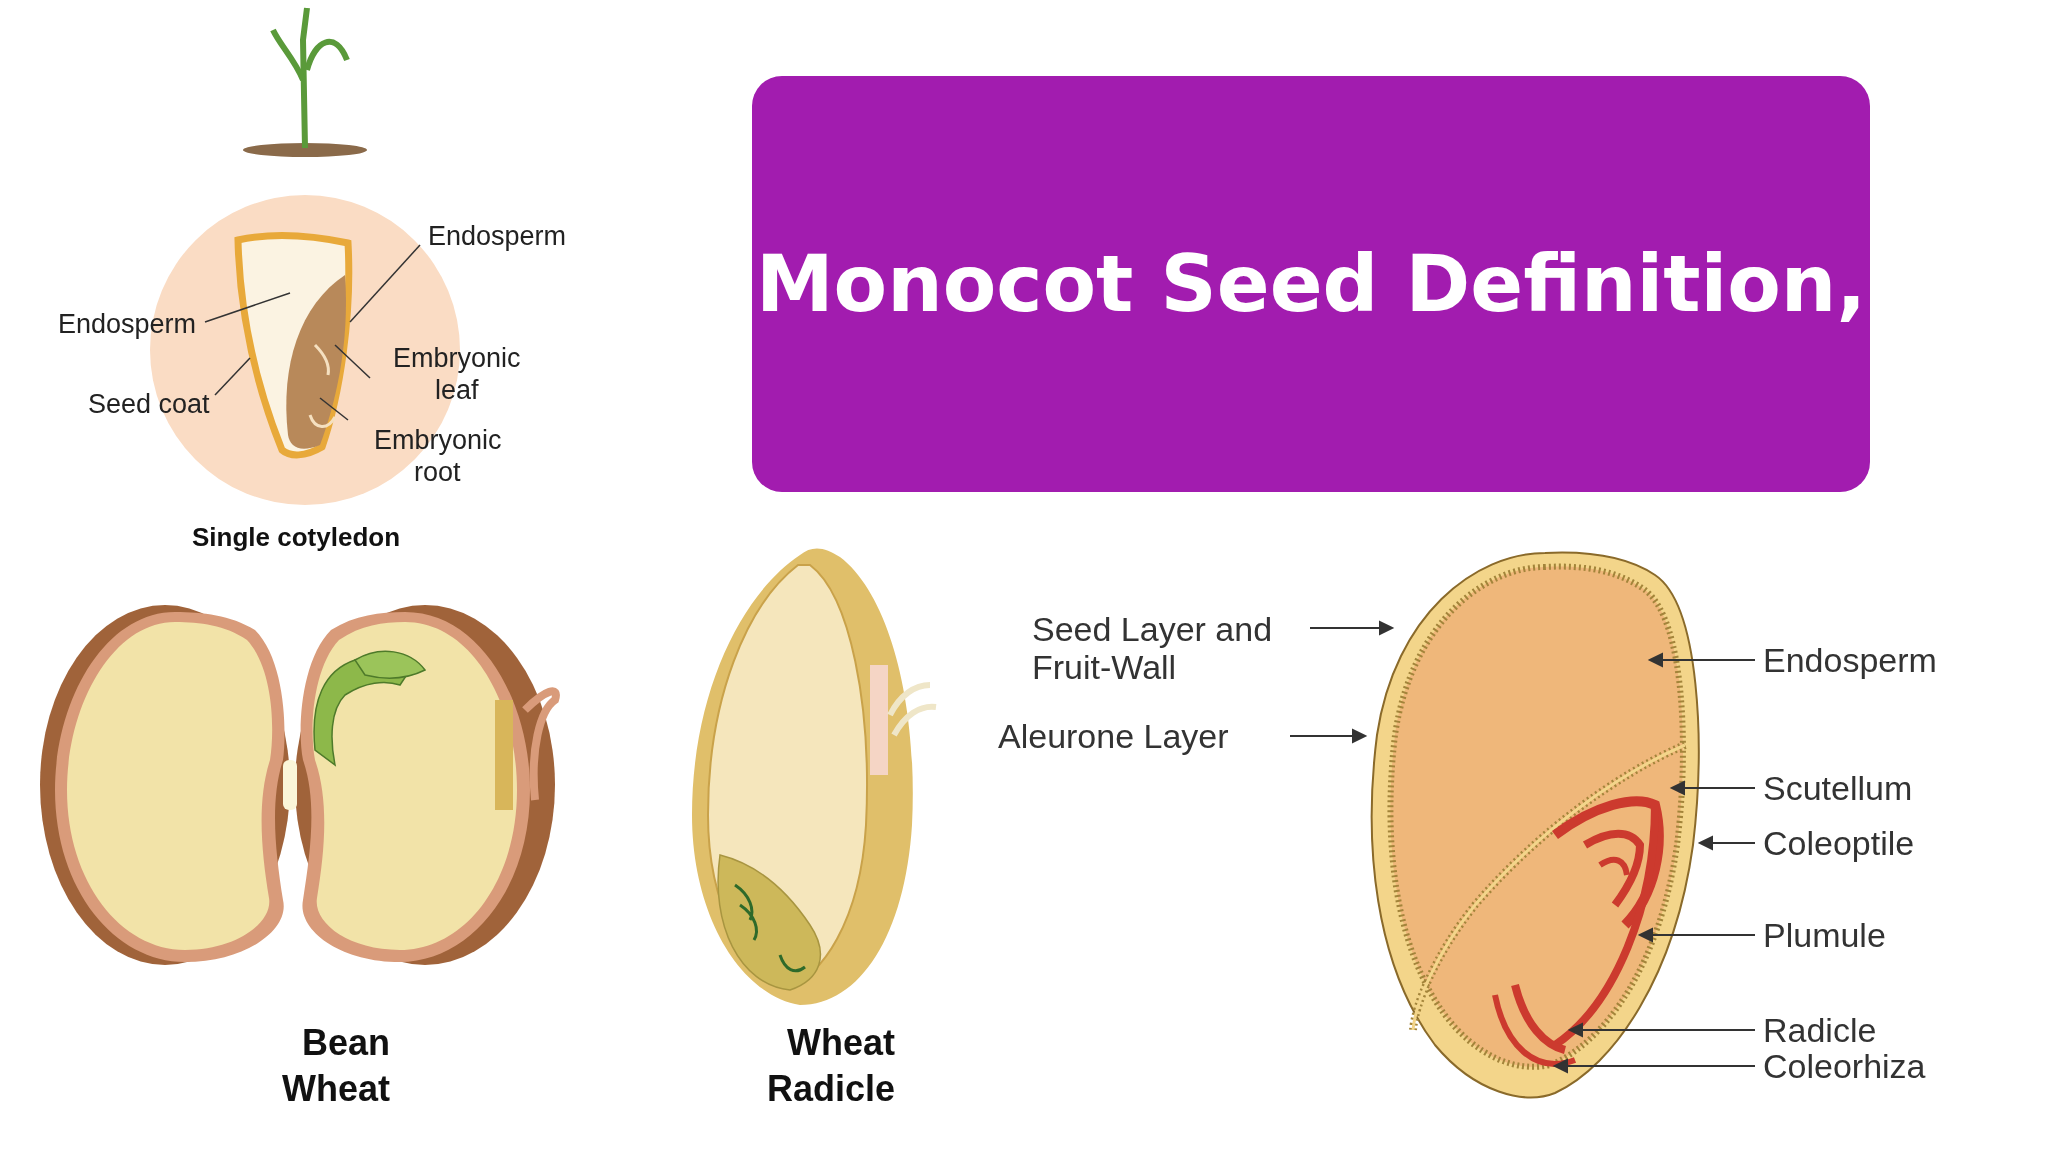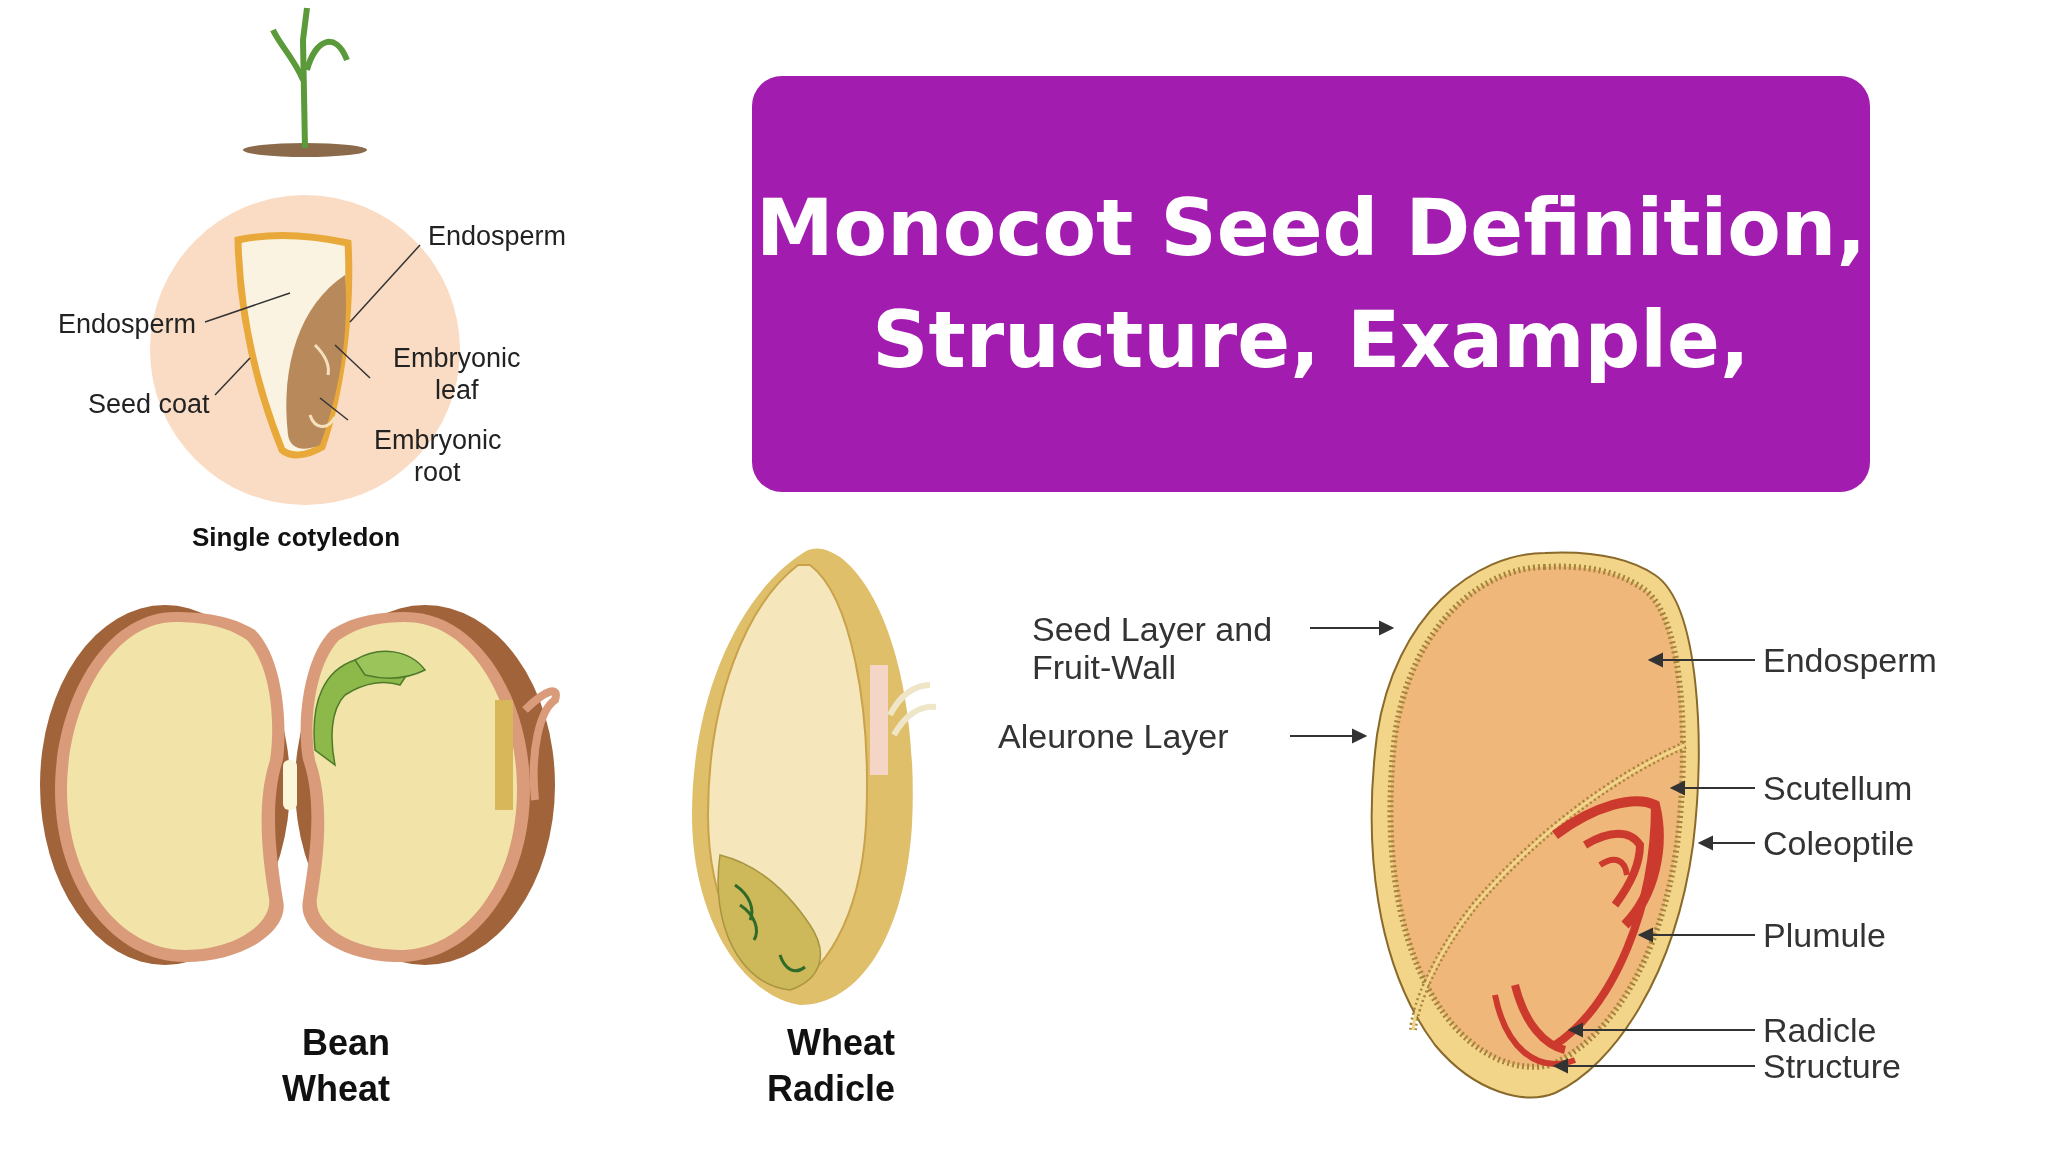--- a/index.html
+++ b/index.html
@@ -14,21 +14,20 @@
   .lbl-r { position:absolute; color:#333; font-size:34px; line-height:38px; white-space:nowrap; }
   .caption { position:absolute; font-weight:bold; color:#111; font-size:36px; line-height:46px; text-align:right; }
   .cap-small { position:absolute; font-weight:bold; color:#111; font-size:26px; }
   svg { position:absolute; overflow:visible; }
 </style>
 </head>
 <body>
 
 <div class="abs title-box">
   <div class="title-line">Monocot Seed Definition,</div>
-  <div class="title-line">Structure, Example,</div>
 </div>
 
 <svg style="left:235px;top:0px" width="140" height="160" viewBox="0 0 140 160">
   <ellipse cx="70" cy="150" rx="62" ry="7" fill="#8a6a4a"></ellipse>
   <path d="M70 148 L68 40 L72 8" stroke="#5a9a3a" stroke-width="6" fill="none"></path>
   <path d="M68 80 C60 60 45 45 38 30" stroke="#5a9a3a" stroke-width="6" fill="none"></path>
   <path d="M72 70 C80 40 100 30 112 60" stroke="#5a9a3a" stroke-width="6" fill="none"></path>
 </svg>
 
 <svg style="left:150px;top:195px" width="310" height="310" viewBox="0 0 310 310">
@@ -119,13 +118,13 @@
 </svg>
 
 <div class="lbl-r" style="left:1032px;top:610px">Seed Layer and</div>
 <div class="lbl-r" style="left:1032px;top:648px">Fruit-Wall</div>
 <div class="lbl-r" style="left:998px;top:717px">Aleurone Layer</div>
 <div class="lbl-r" style="left:1763px;top:641px">Endosperm</div>
 <div class="lbl-r" style="left:1763px;top:769px">Scutellum</div>
 <div class="lbl-r" style="left:1763px;top:824px">Coleoptile</div>
 <div class="lbl-r" style="left:1763px;top:916px">Plumule</div>
 <div class="lbl-r" style="left:1763px;top:1011px">Radicle</div>
-<div class="lbl-r" style="left:1763px;top:1047px">Structure</div>
+<div class="lbl-r" style="left:1763px;top:1047px">Coleorhiza</div>
 
 </body></html>

